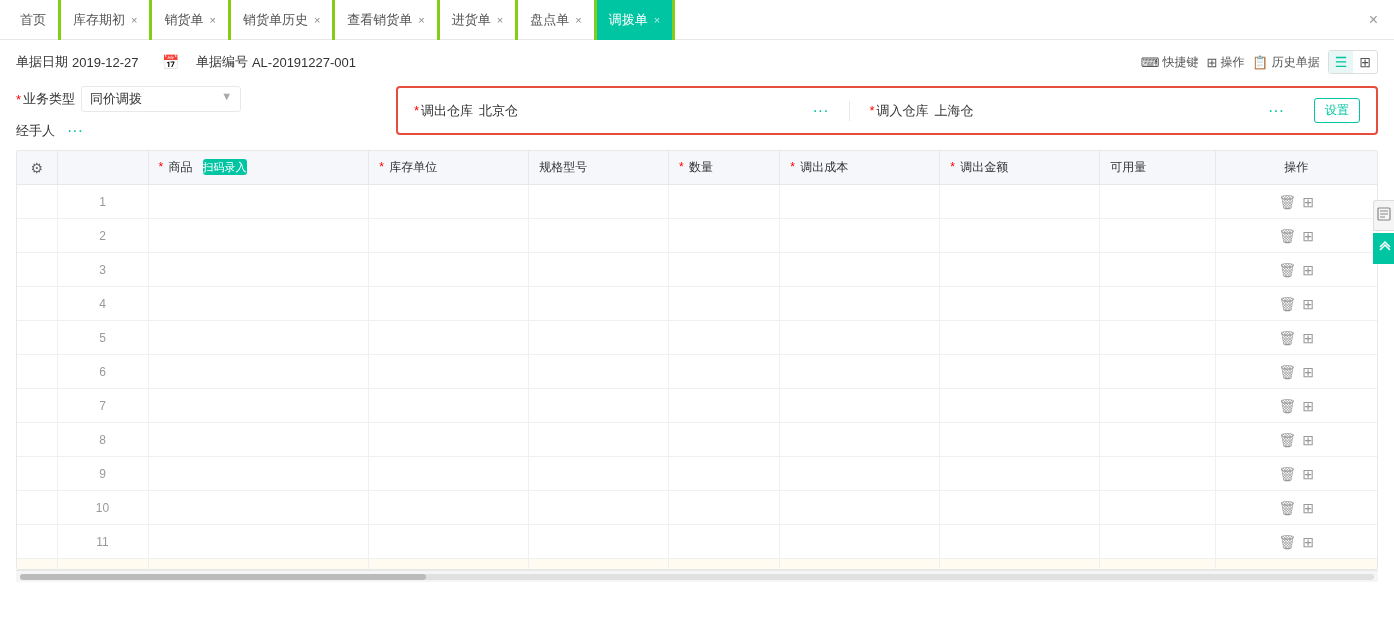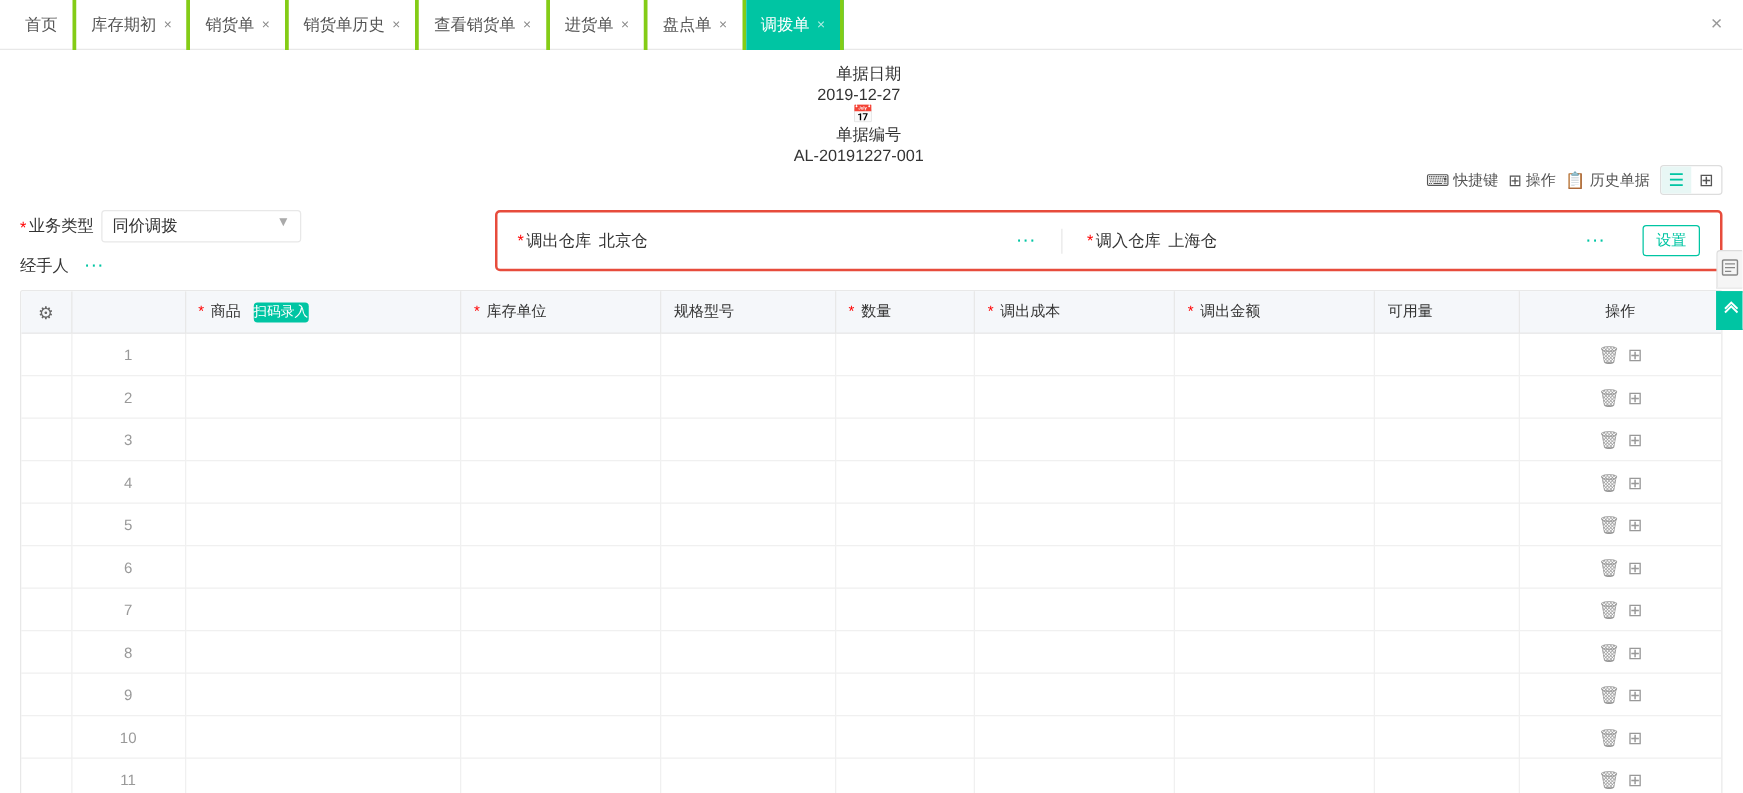--- a/index.html
+++ b/index.html
@@ -49,21 +49,20 @@
     .main-content {
       padding: 10px 16px;
       background: #fff;
     }
 
     
     .header-row {
       display: flex;
       align-items: center;
       margin-bottom: 12px;
-      flex-direction: column;
     }
     .header-label {
       font-size: 13px;
       color: #333;
       margin-right: 4px;
     }
     .header-value {
       font-size: 13px;
       color: #333;
       margin-right: 20px;

